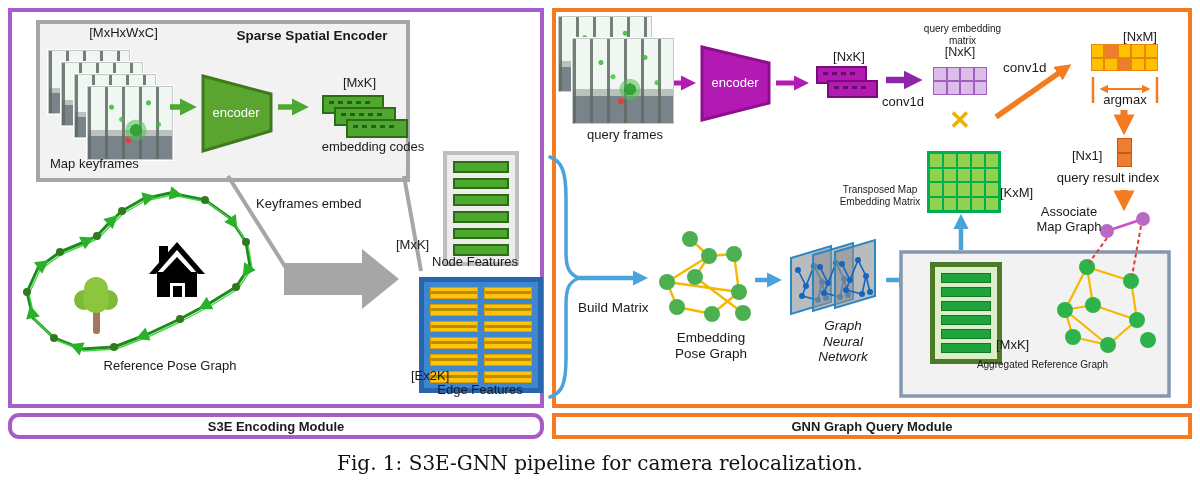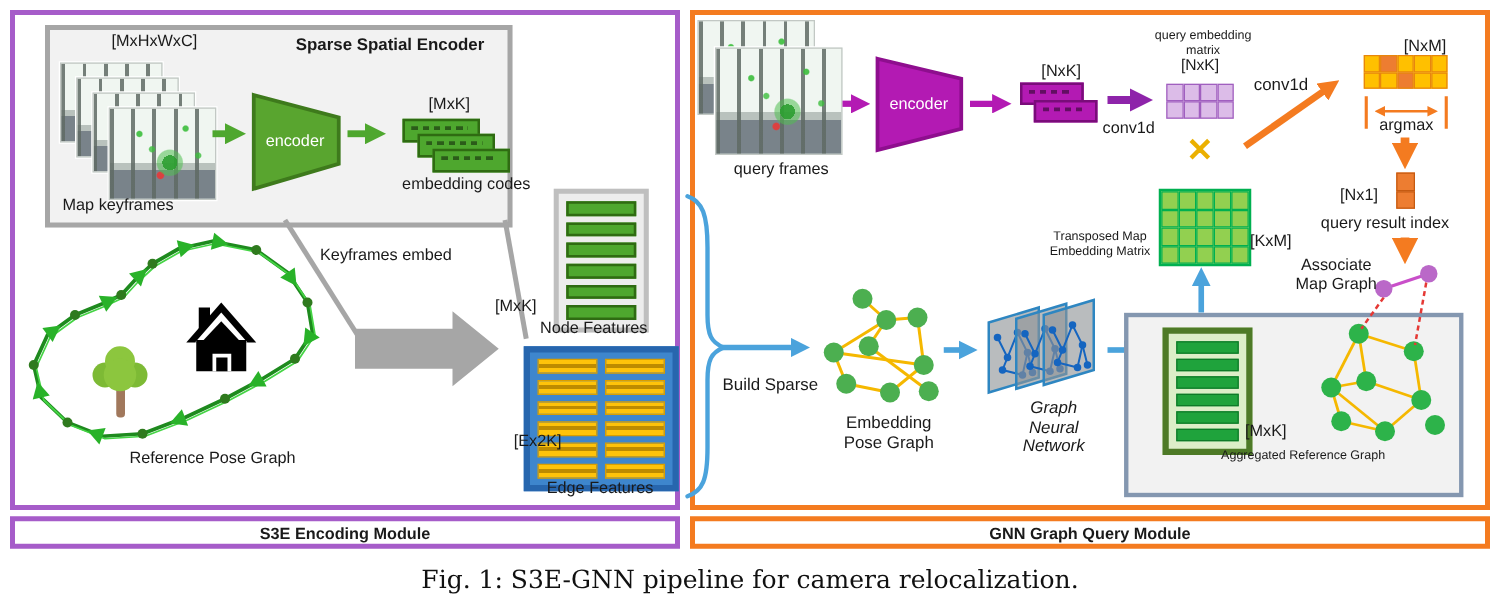--- a/index.html
+++ b/index.html
@@ -11,21 +11,21 @@
   .bold{font-weight:bold;}
   .small{font-size:10px;}
   .white{color:#fff;}
 
   
   .mod{position:absolute;border:4px solid;background:transparent;z-index:1;}
   .mod.purple{border-color:#A65CC9;}
   .mod.orange{border-color:#F47B20;}
   .modlabel{position:absolute;border:4px solid;display:flex;align-items:center;justify-content:center;
             font-weight:bold;font-size:13px;z-index:6;background:#fff;}
-  .modlabel.purple{border-color:#A65CC9;}
+  .modlabel.purple{border-color:#A65CC9;border-radius:11px;}
   .modlabel.orange{border-color:#F47B20;}
 
   
   .ssebox{position:absolute;left:36px;top:20px;width:366px;height:154px;border:4px solid #A6A6A6;background:#F2F2F2;z-index:2;}
 
   
   .photo{position:absolute;z-index:3;border:1px solid #c2c8c4;box-shadow:0 0 0 1px #fff;
     background-color:#e7efe9;
     background-image:
       radial-gradient(circle at 57% 60%, rgba(46,160,50,.95) 0 6px, rgba(80,190,80,.55) 6px 10px, transparent 11px),
@@ -365,24 +365,24 @@
   <div class="txt ctr" style="left:56px;top:26px;width:135px;">[MxHxWxC]</div>
   <div class="txt ctr bold" style="left:222px;top:28px;width:180px;font-size:13.5px;">Sparse Spatial Encoder</div>
   <div class="txt" style="left:50px;top:157px;width:125px;">Map keyframes</div>
   <div class="txt ctr white" style="left:205px;top:106px;width:62px;">encoder</div>
   <div class="txt ctr" style="left:322px;top:76px;width:75px;">[MxK]</div>
   <div class="txt ctr" style="left:285px;top:140px;width:118px;margin-left:29px;">embedding codes</div>
   <div class="txt" style="left:256px;top:197px;width:130px;">Keyframes embed</div>
   <div class="txt ctr" style="left:60px;top:359px;width:220px;">Reference Pose Graph</div>
   <div class="txt" style="left:396px;top:238px;width:46px;">[MxK]</div>
   <div class="txt ctr" style="left:420px;top:255px;width:110px;">Node Features</div>
-  <div class="txt" style="left:372px;top:346px;width:48px;padding-left:39px;">[Ex2K]</div>
+  <div class="txt" style="left:372px;top:369px;width:48px;padding-left:39px;">[Ex2K]</div>
   <div class="txt ctr" style="left:425px;top:383px;width:110px;">Edge Features</div>
 
-  <div class="txt" style="left:578px;top:300px;width:95px;font-size:13.5px;">Build Sparse</div>
+  <div class="txt" style="left:578px;top:300px;width:95px;font-size:13.5px;">Build Matrix</div>
   <div class="txt ctr pre" style="left:651px;top:330px;width:120px;font-size:13.5px;">Embedding
 Pose Graph</div>
   <div class="txt ctr pre" style="left:793px;top:318px;width:100px;font-size:13.5px;font-style:italic;">Graph
 Neural
 Network</div>
 
   <div class="txt ctr" style="left:570px;top:128px;width:110px;">query frames</div>
   <div class="txt ctr white" style="left:704px;top:76px;width:62px;">encoder</div>
   <div class="txt ctr" style="left:818px;top:50px;width:62px;">[NxK]</div>
   <div class="txt" style="left:882px;top:95px;width:55px;">conv1d</div>

